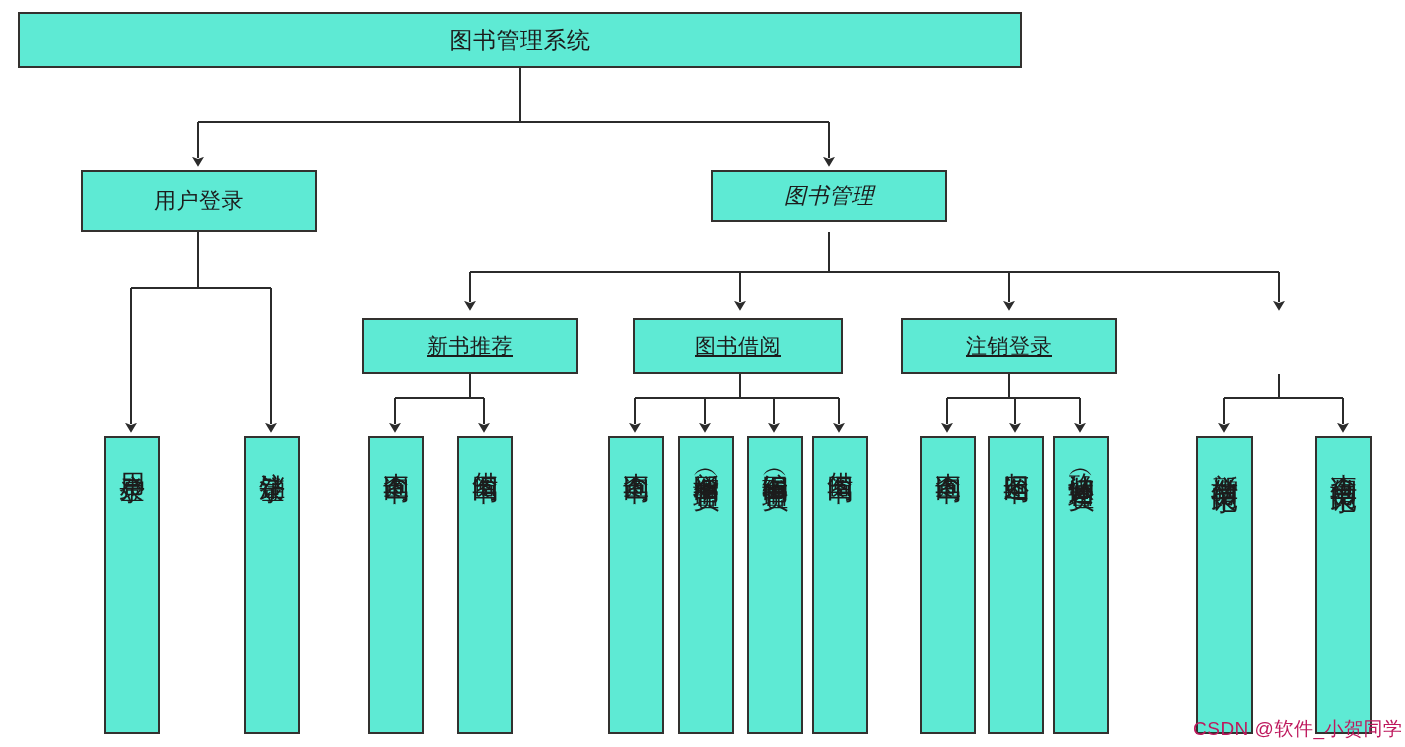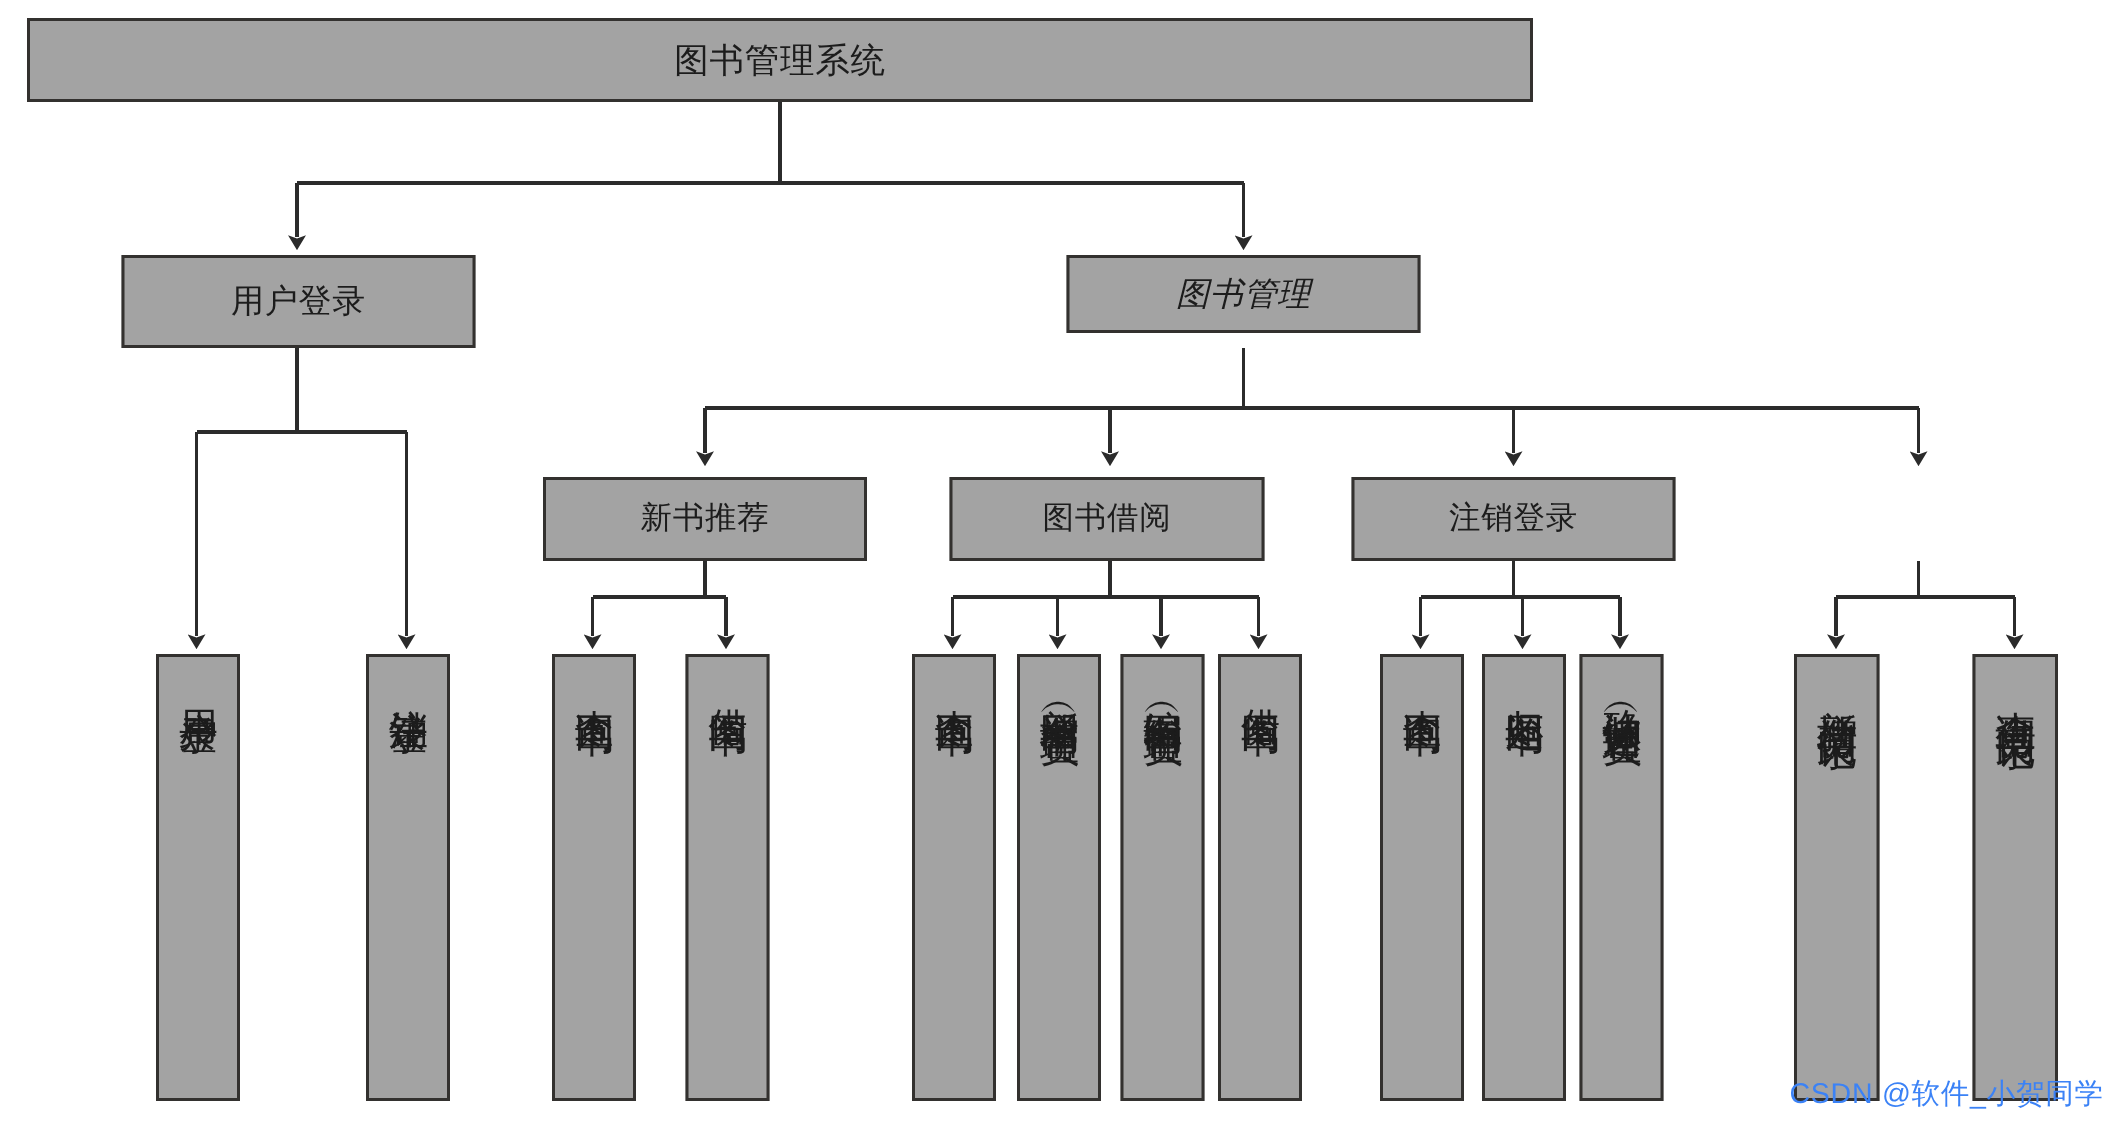--- a/index.html
+++ b/index.html
@@ -17,39 +17,39 @@
   }
   #wires{
     position:absolute;
     left:0; top:0;
     width:1405px; height:747px;
     pointer-events:none;
   }
   .node{
     position:absolute;
     box-sizing:border-box;
-    background:#a3a3a3;
+    background:#5eead4;
     border:2.5px solid #33312f;
     display:flex;
     align-items:center;
     justify-content:center;
     z-index:2;
     text-align:center;
   }
   .node .label{
     font-size:22px;
     line-height:1.15;
     letter-spacing:0.5px;
     color:#1c1c1c;
     white-space:nowrap;
   }
   
   .node.root .label{font-size:23px;}
   .node.level2 .label{font-size:22px;}
-  .node.level3 .label{font-size:21px;}
+  .node.level3 .label{font-size:21px;text-decoration:underline;}
 
   
   .node.leaf{
     align-items:flex-start;
     justify-content:center;
     padding-top:14px;
   }
   .node.leaf .label{
     writing-mode:vertical-rl;
     text-orientation:upright;
@@ -58,21 +58,21 @@
     letter-spacing:2px;
     white-space:normal;
     max-height:286px;
   }
   .node.leaf.wide .label{font-size:27px;letter-spacing:3px;}
 
   .watermark{
     position:absolute;
     z-index:5;
     font-size:19px;
-    color:#3b82f6;
+    color:#be185d;
     white-space:nowrap;
     letter-spacing:0.5px;
   }
 </style>
 </head>
 <body>
 
 <div id="canvas">
 
   <svg id="wires" viewBox="0 0 1405 747" xmlns="http://www.w3.org/2000/svg">

